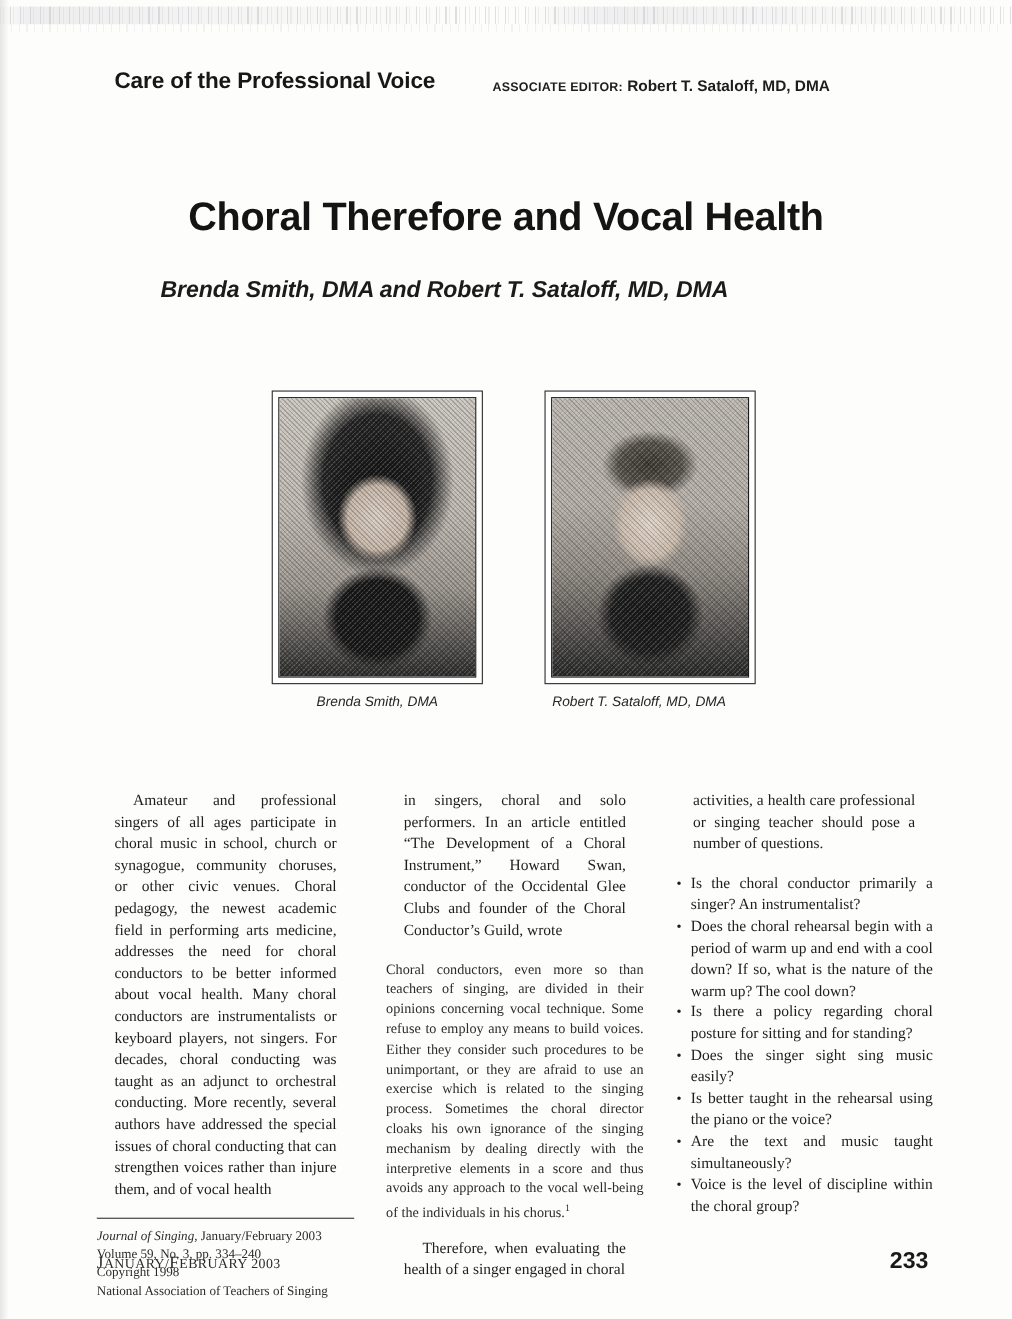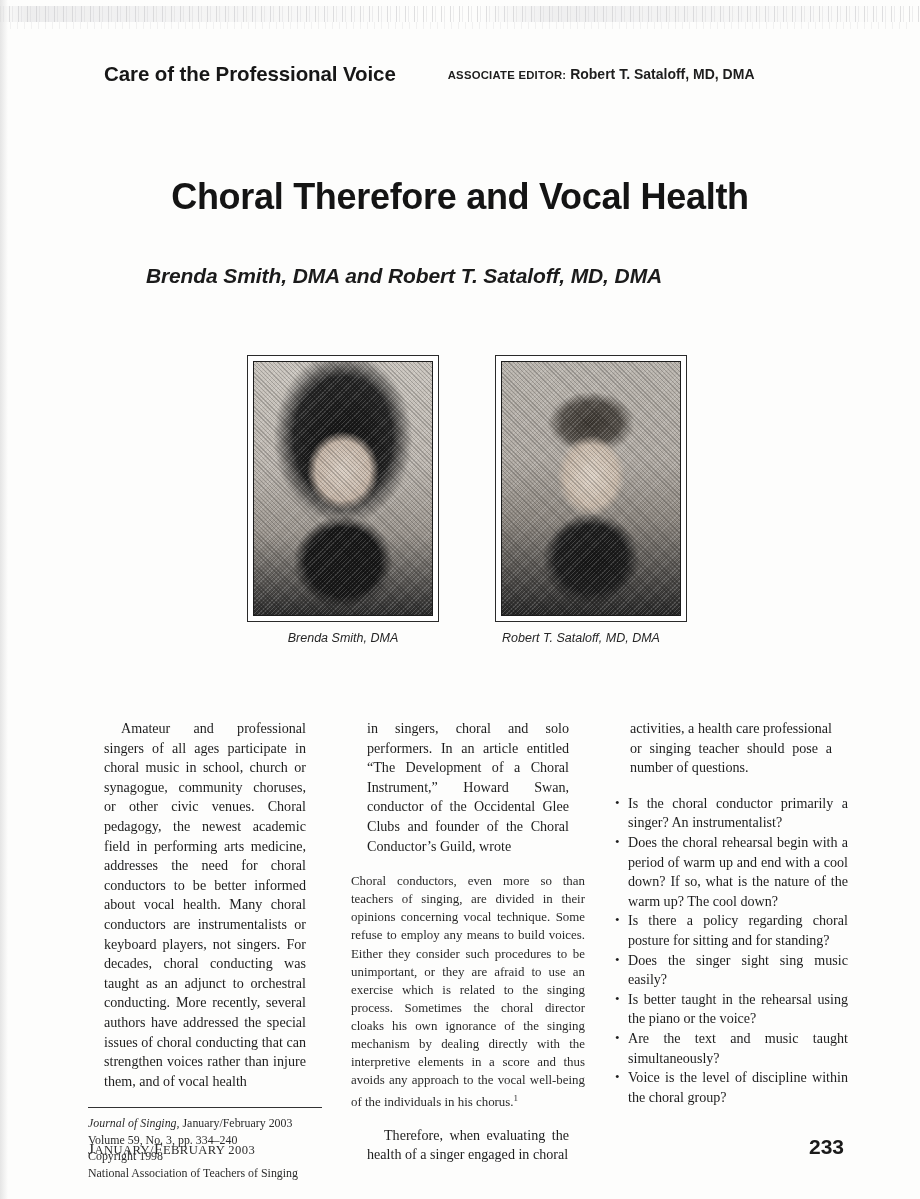--- a/index.html
+++ b/index.html
@@ -52,21 +52,21 @@
     left: 0; top: 0; width: 8px; height: 1199px;
     background: linear-gradient(90deg, rgba(225,225,225,.85), rgba(255,255,255,0));
   }
 
   
   .runhead {
     position: absolute;
     left: 104px; top: 62px;
     width: 740px;
     display: flex;
-    align-items: center;
+    align-items: flex-end;
   }
   .runhead-title {
     font-family: "Liberation Sans", sans-serif;
     font-weight: bold;
     font-size: 20.5px;
     letter-spacing: -.1px;
     color: #171717;
     white-space: nowrap;
   }
   .runhead-editor {
@@ -99,21 +99,20 @@
     position: absolute;
     left: 0; top: 252px;
     width: 808px;
     text-align: center;
     font-family: "Liberation Sans", sans-serif;
     font-style: italic;
     font-weight: bold;
     font-size: 21px;
     letter-spacing: -.1px;
     color: #1b1b1b;
-    margin-top: 12px;
   }
 
   
   .photo-row {
     position: absolute;
     left: 247px; top: 355px;
     width: 440px;
     display: flex;
     justify-content: space-between;
   }

